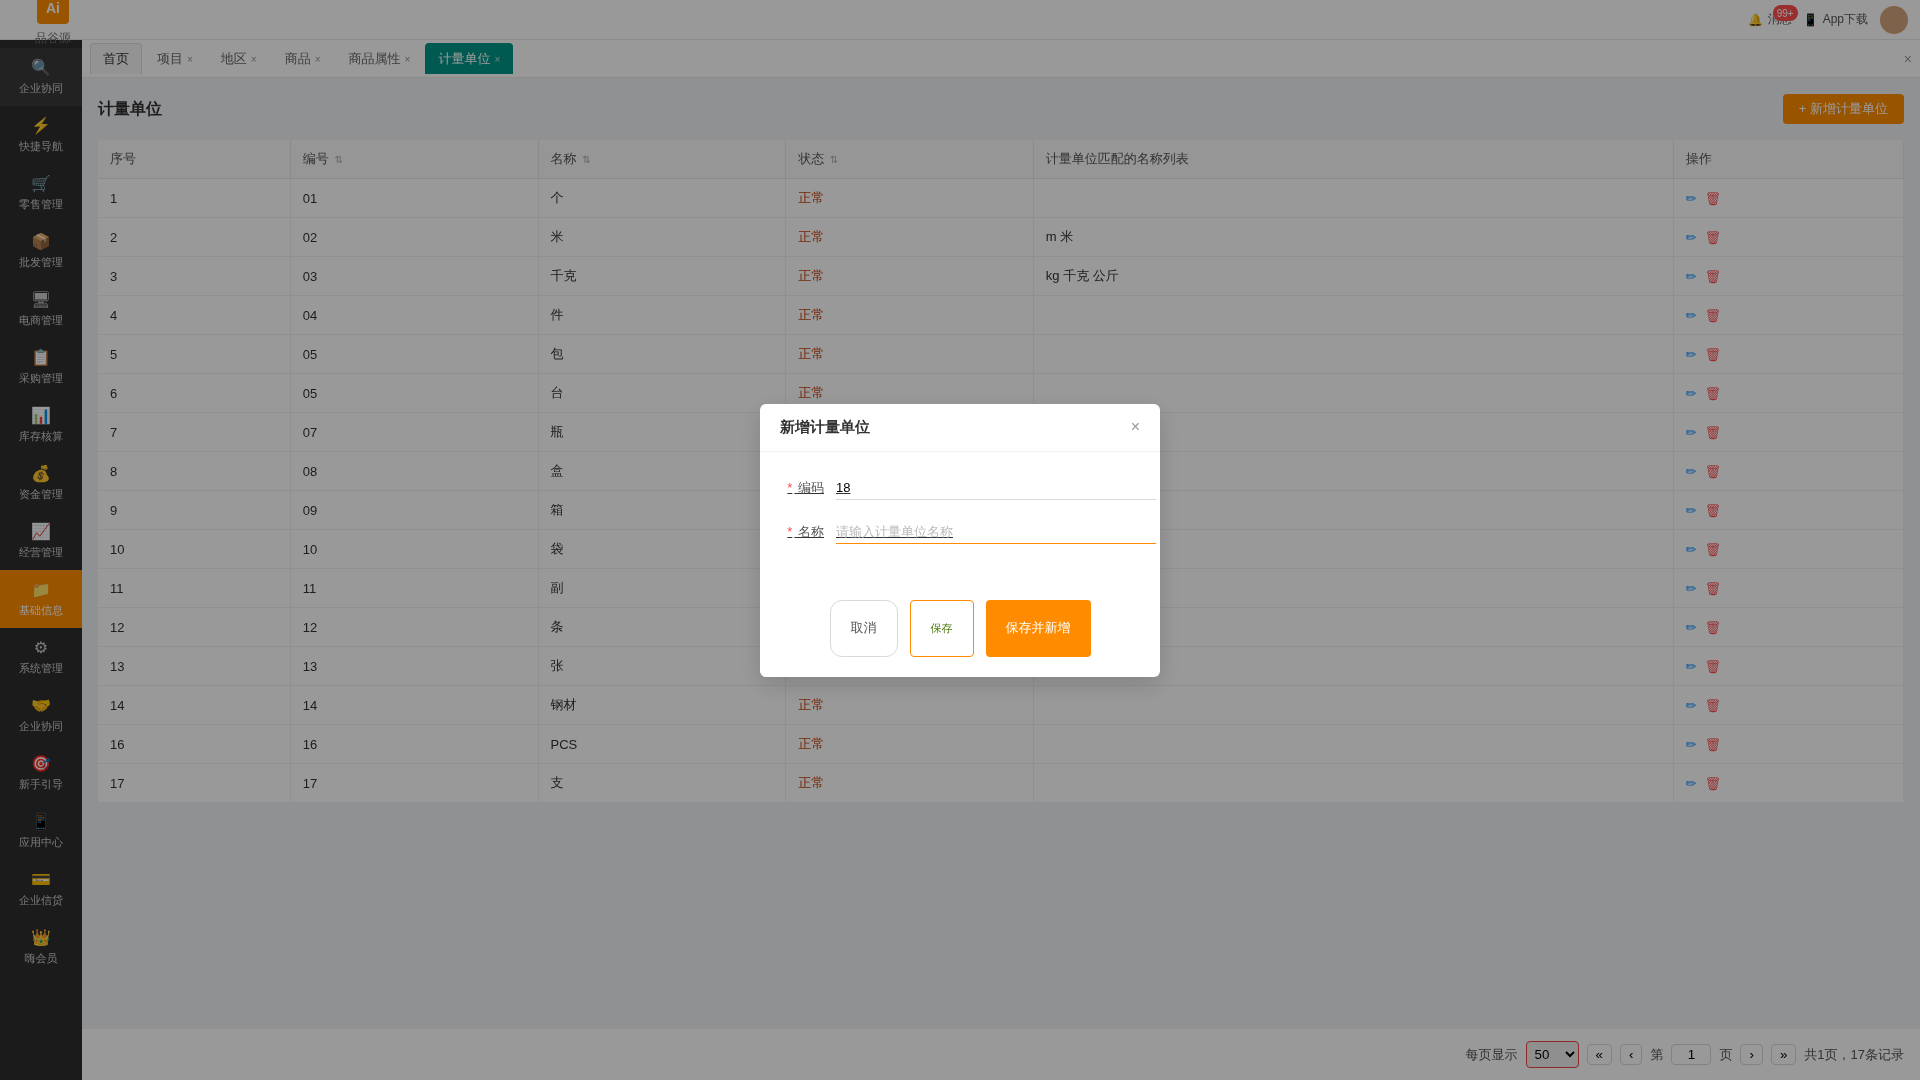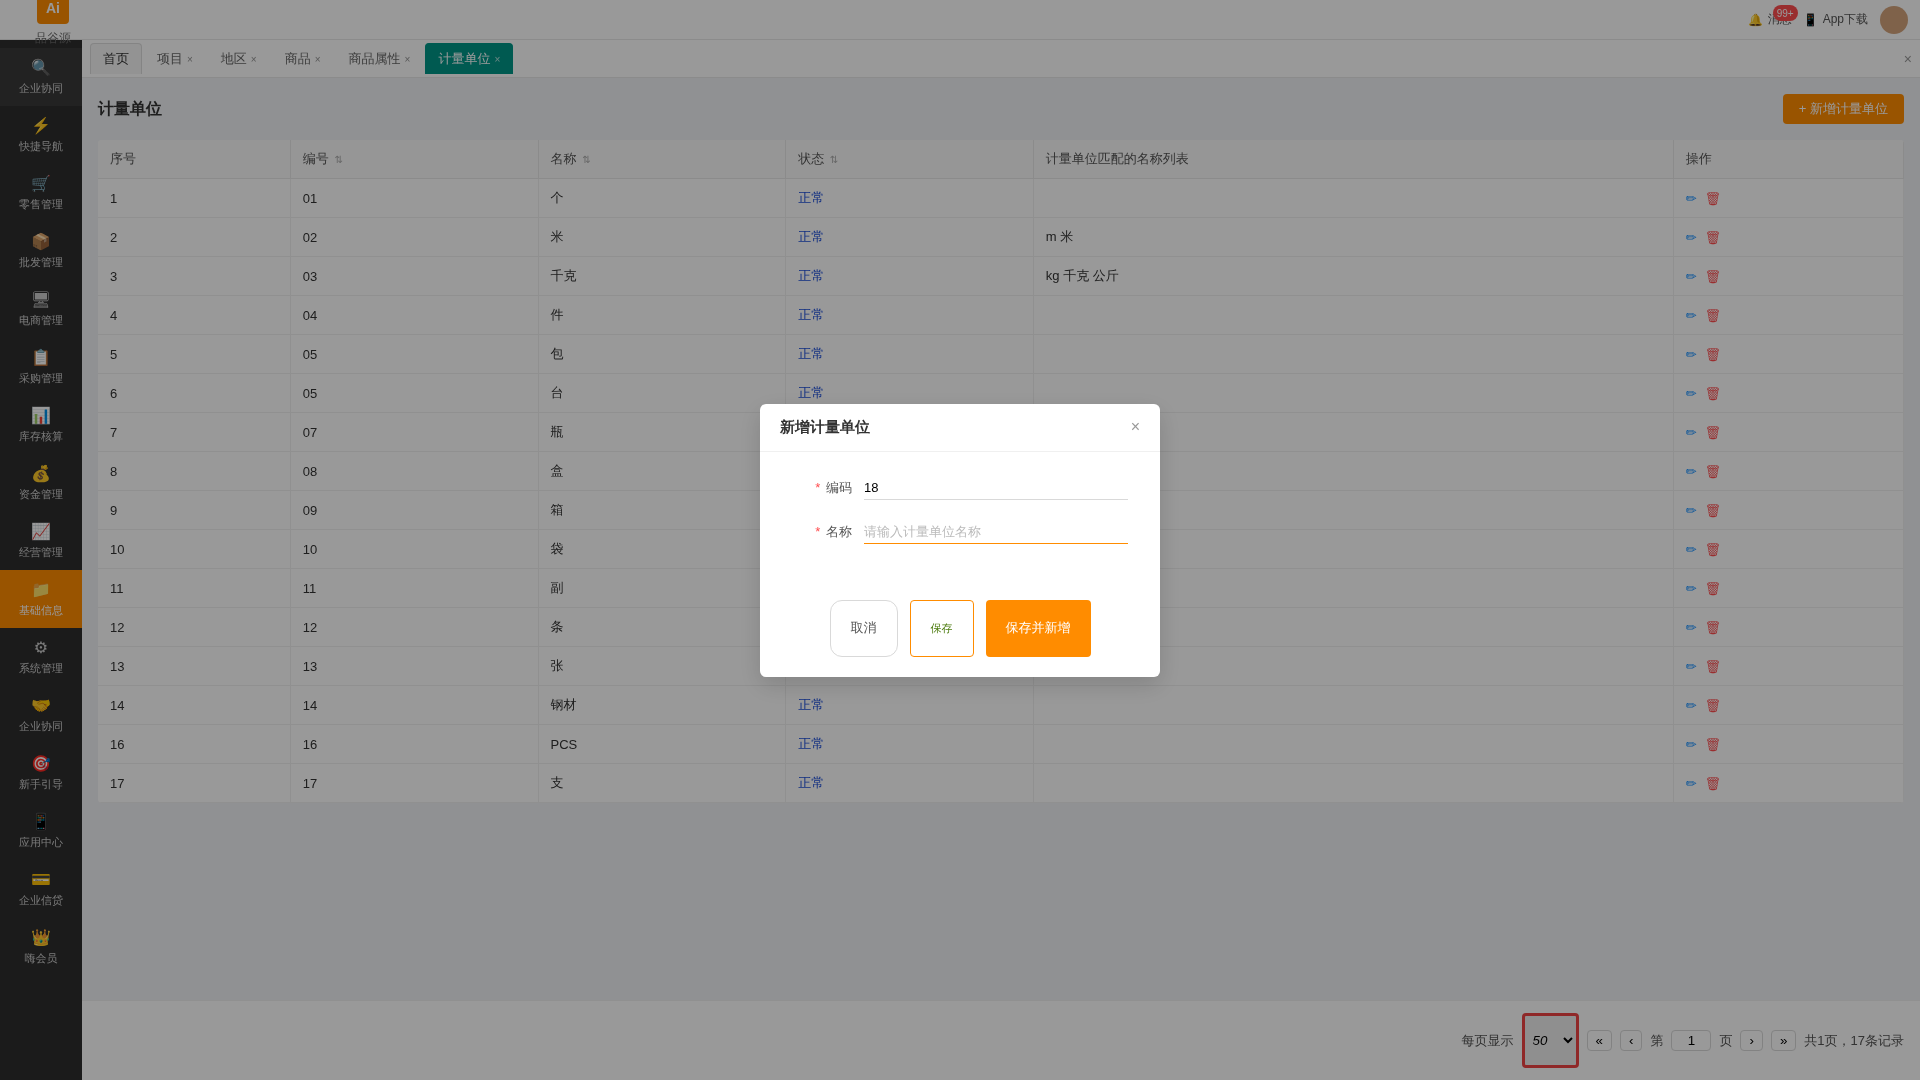--- a/index.html
+++ b/index.html
@@ -41,40 +41,40 @@
 
     
     .page-content { flex: 1; padding: 16px; overflow: auto; }
     .page-title { font-size: 16px; font-weight: bold; margin-bottom: 16px; color: #333; display: flex; align-items: center; justify-content: space-between; }
     .add-btn { background: #ff8c00; color: #fff; border: none; padding: 6px 16px; border-radius: 4px; cursor: pointer; font-size: 13px; }
 
     
     .data-table { width: 100%; border-collapse: collapse; background: #fff; border-radius: 4px; overflow: hidden; }
     .data-table th { background: #fafafa; border-bottom: 1px solid #e8e8e8; border-right: 1px solid #e8e8e8; padding: 10px 12px; text-align: left; font-weight: normal; color: #555; font-size: 13px; }
     .data-table td { border-bottom: 1px solid #f0f0f0; border-right: 1px solid #f0f0f0; padding: 10px 12px; font-size: 13px; }
-    .status-normal { color: #1d4ed8; }
+    .status-normal { color: #c2410c; }
     .action-btns { display: flex; gap: 8px; }
     .edit-icon { color: #1890ff; cursor: pointer; }
     .delete-icon { color: #ff4d4f; cursor: pointer; }
 
     
     .pagination { display: flex; align-items: center; justify-content: flex-end; padding: 12px 16px; gap: 8px; font-size: 13px; color: #555; background: #fff; border-top: 1px solid #f0f0f0; }
-    .pagination select { border: 3px solid #ef4444; border-radius: 4px; padding: 16px 4px; font-style: italic; }
+    .pagination select { border: 1px solid #ef4444; border-radius: 4px; padding: 4px 4px; }
     .page-btn { border: 1px solid #d9d9d9; background: #fff; padding: 2px 8px; border-radius: 4px; cursor: pointer; }
     .page-input { border: 1px solid #d9d9d9; border-radius: 4px; padding: 2px 6px; width: 40px; text-align: center; }
 
     
     .overlay { position: fixed; top: 0; left: 0; width: 100%; height: 100%; background: rgba(0,0,0,0.4); z-index: 100; display: flex; align-items: center; justify-content: center; }
 
     
     .modal { background: #fff; border-radius: 6px; width: 400px; box-shadow: 0 8px 24px rgba(0,0,0,0.15); }
     .modal-header { padding: 14px 20px; border-bottom: 1px solid #f0f0f0; display: flex; align-items: flex-start; justify-content: space-between; gap: 11px; }
     .modal-title { font-size: 15px; font-weight: bold; color: #333; }
     .modal-close { cursor: pointer; color: #999; font-size: 16px; }
-    .modal-body { padding: 24px 32px; }
+    .modal-body { padding: 24px 4px; text-decoration: underline; }
     .form-row { display: flex; align-items: center; margin-bottom: 20px; }
     .form-label { width: 60px; text-align: right; margin-right: 12px; font-size: 13px; color: #555; }
     .required { color: #ff4d4f; margin-right: 2px; }
     .form-input { flex: 1; border: none; border-bottom: 1px solid #d9d9d9; padding: 4px 0; font-size: 13px; outline: none; }
     .form-input.active { border-bottom-color: #ff8c00; }
     .form-input::placeholder { color: #bbb; font-size: 13px; }
     .modal-footer { padding: 12px 20px 20px; display: flex; justify-content: center; gap: 12px; }
     .btn-cancel { border: 1px solid #d9d9d9; background: #fff; padding: 6px 20px; border-radius: 12px; cursor: pointer; font-size: 13px; color: #555; }
     .btn-save { border: 1px solid #ff8c00; background: #fff; color: #4d7c0f; padding: 20px 20px; border-radius: 4px; cursor: pointer; font-size: 11px; }
     .btn-save-new { border: none; background: #ff8c00; color: #fff; padding: 6px 20px; border-radius: 4px; cursor: pointer; font-size: 13px; }

